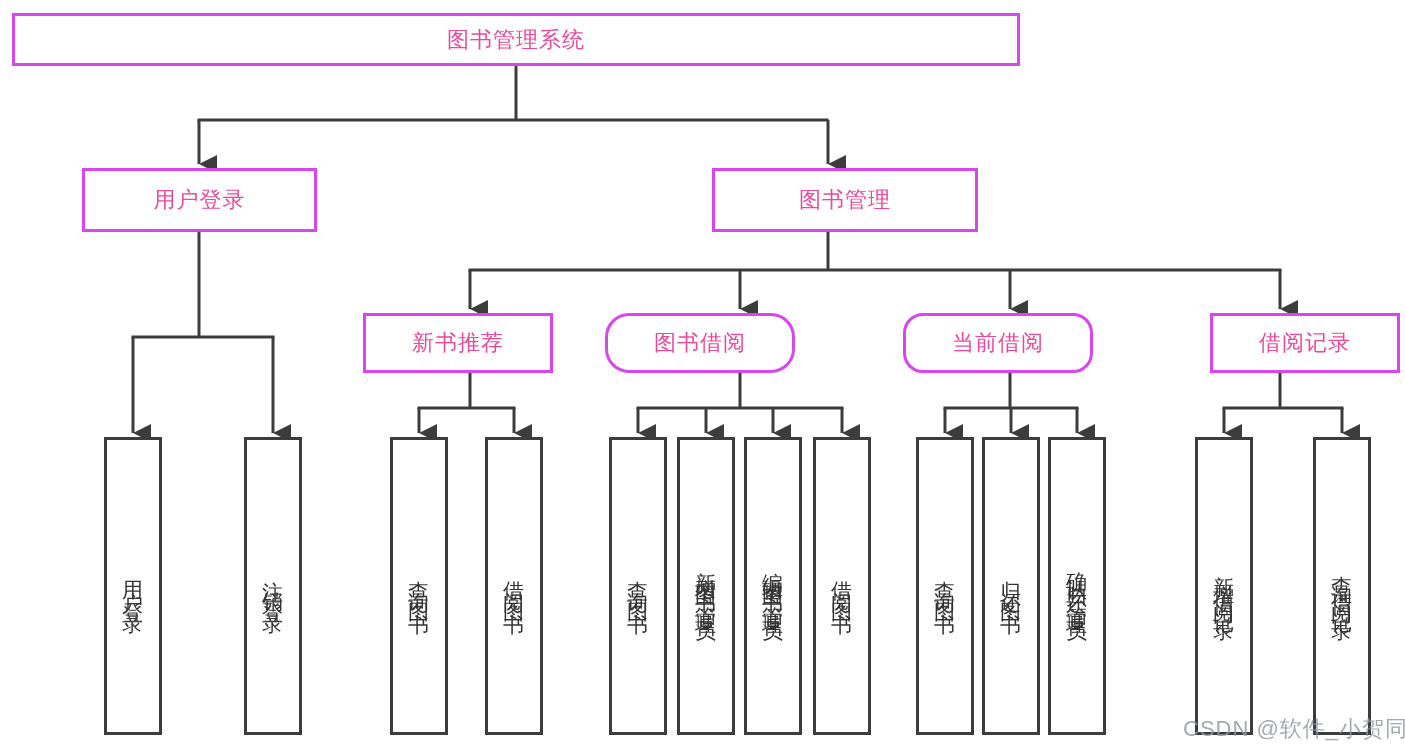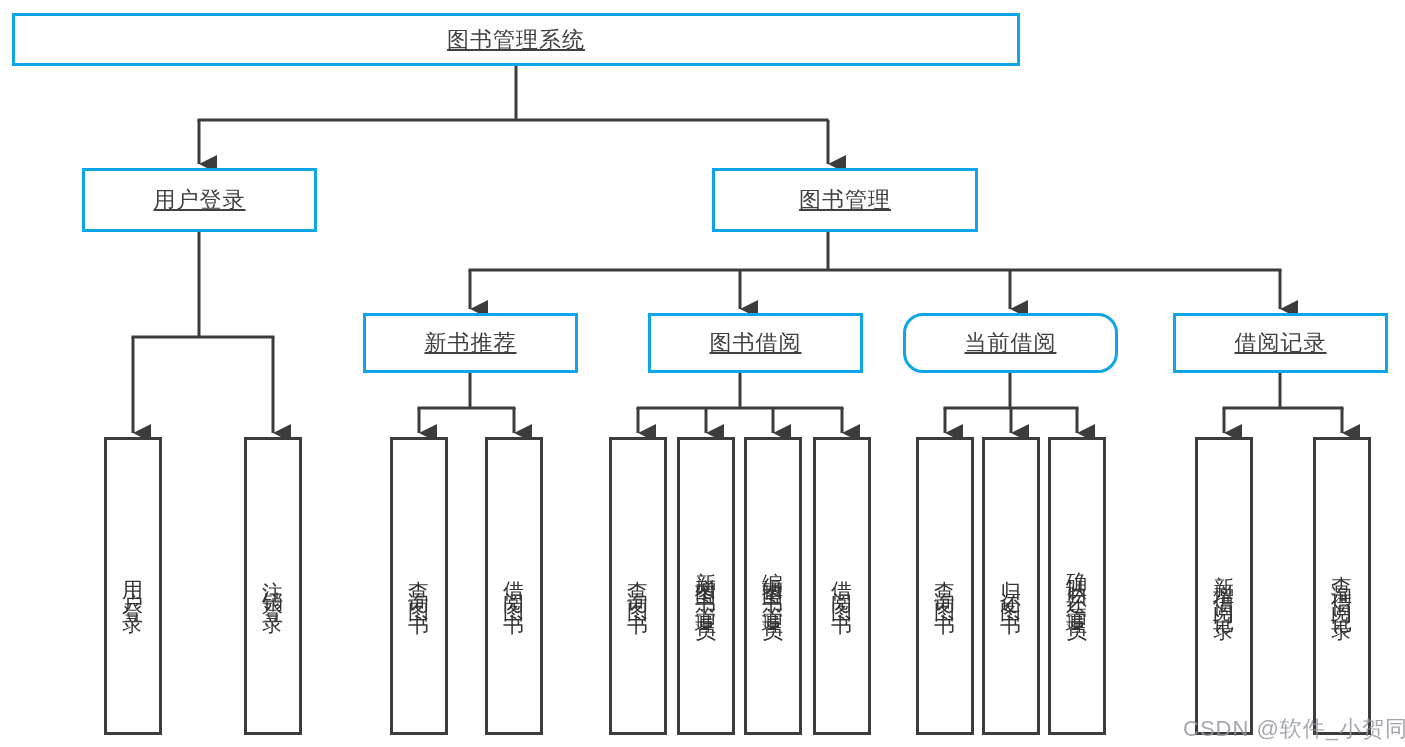--- a/index.html
+++ b/index.html
@@ -18,46 +18,45 @@
   }
   .connectors {
     position: absolute;
     left: 0;
     top: 0;
     z-index: 1;
   }
   .node {
     position: absolute;
     box-sizing: border-box;
-    border: 3px solid #0ea5e9;
+    border: 3px solid #d946ef;
     background: #ffffff;
     display: flex;
     align-items: center;
     justify-content: center;
     z-index: 2;
     font-size: 22px;
     letter-spacing: 1px;
-    color: #404040;
-    text-decoration: underline;
+    color: #ec4899;
   }
   .node--root {
     left: 12px;
     top: 13px;
     width: 1008px;
     height: 53px;
   }
   .node--l2 {
     top: 168px;
     height: 64px;
     width: 235px;
   }
   .node--l3 {
     top: 313px;
     height: 60px;
-    width: 215px;
+    width: 190px;
     text-align: center;
   }
   .leaf {
     position: absolute;
     top: 437px;
     width: 58px;
     height: 298px;
     box-sizing: border-box;
     border: 3px solid #3c3c3c;
     background: #ffffff;
@@ -162,27 +161,27 @@
   <div class="node node--l2" style="left:82px;">
     <span>用户登录</span>
   </div>
   <div class="node node--l2" style="left:712px; width:266px;">
     <span>图书管理</span>
   </div>
 
   <div class="node node--l3" style="left:363px;">
     <span>新书推荐</span>
   </div>
-  <div class="node node--l3" style="left:648px;">
+  <div class="node node--l3" style="left:605px;border-radius:24px;">
     <span>图书借阅</span>
   </div>
   <div class="node node--l3" style="left:903px;border-radius:20px;">
     <span>当前借阅</span>
   </div>
-  <div class="node node--l3" style="left:1173px;">
+  <div class="node node--l3" style="left:1210px;">
     <span>借阅记录</span>
   </div>
 
   <div class="leaf sp-wide" style="left:104px;">
     <span>用户登录</span>
   </div>
   <div class="leaf sp-wide" style="left:244px;">
     <span>注销登录</span>
   </div>
 

